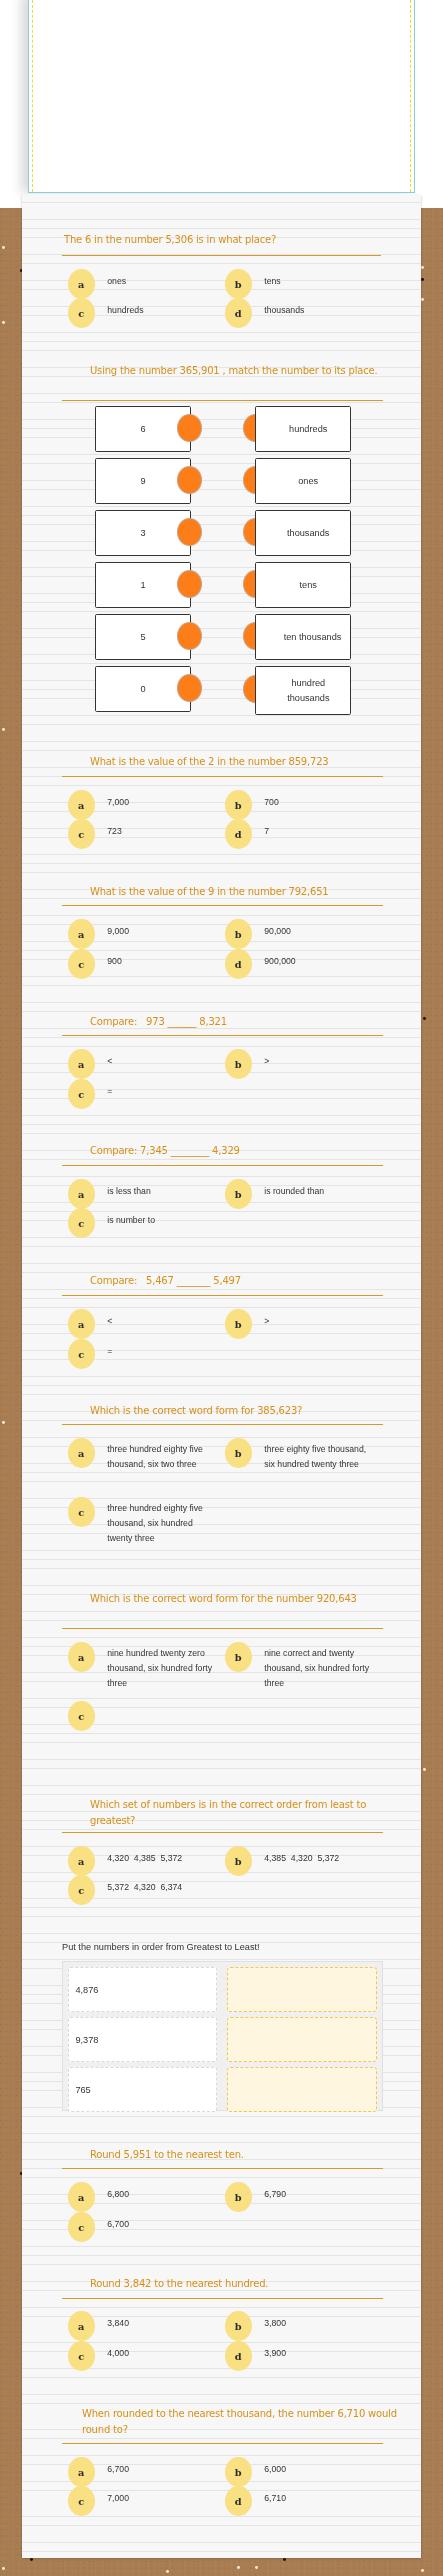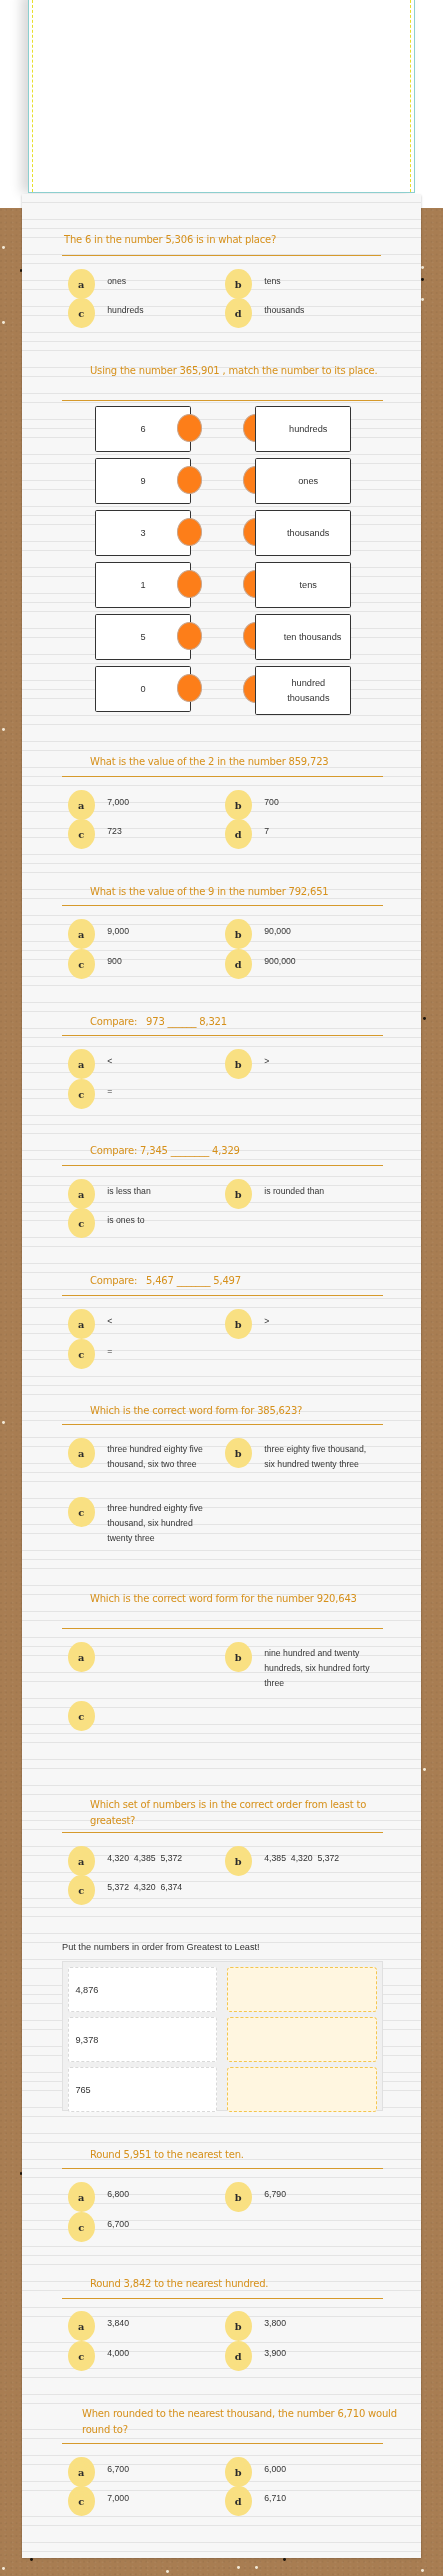--- a/index.html
+++ b/index.html
@@ -225,21 +225,21 @@
 <div class="opt" style="left:68px;top:1187px">
   <span class="badge">a</span>
   <span class="opt-text">is less than</span>
 </div>
 <div class="opt" style="left:225px;top:1187px">
   <span class="badge">b</span>
   <span class="opt-text">is rounded than</span>
 </div>
 <div class="opt" style="left:68px;top:1216px">
   <span class="badge">c</span>
-  <span class="opt-text">is ones to</span>
+  <span class="opt-text">is number to</span>
 </div>
 
 <div class="q-title" style="top:1273px;left:62px;white-space:pre">Compare:   5,467 _______ 5,497</div>
 <div class="q-line" style="top:1295px;left:62px;width:321px"></div>
 <div class="opt" style="left:68px;top:1317px">
   <span class="badge">a</span>
   <span class="opt-text">&lt;</span>
 </div>
 <div class="opt" style="left:225px;top:1317px">
   <span class="badge">b</span>
@@ -262,24 +262,25 @@
 </div>
 <div class="opt" style="left:68px;top:1505px">
   <span class="badge">c</span>
   <span class="opt-text" style="width:110px;line-height:15px">three hundred eighty five thousand, six hundred twenty three</span>
 </div>
 
 <div class="q-title" style="top:1591px;left:62px;width:300px">Which is the correct word form for  the number 920,643</div>
 <div class="q-line" style="top:1628px;left:62px;width:321px"></div>
 <div class="opt" style="left:68px;top:1650px">
   <span class="badge">a</span>
+  <span class="opt-text" style="width:110px;line-height:15px">nine hundred twenty zero thousand, six hundred forty three</span>
 </div>
 <div class="opt" style="left:225px;top:1650px">
   <span class="badge">b</span>
-  <span class="opt-text" style="width:110px;line-height:15px">nine hundred and twenty hundreds, six hundred forty three</span>
+  <span class="opt-text" style="width:110px;line-height:15px">nine correct and twenty thousand, six hundred forty three</span>
 </div>
 <div class="opt" style="left:68px;top:1709px">
   <span class="badge">c</span>
 </div>
 
 <div class="q-title" style="top:1797px;left:62px;width:324px">Which set of numbers is in the correct order from least to greatest?</div>
 <div class="q-line" style="top:1832px;left:62px;width:321px"></div>
 <div class="opt" style="left:68px;top:1854px">
   <span class="badge">a</span>
   <span class="opt-text" style="white-space:pre">4,320  4,385  5,372</span>

